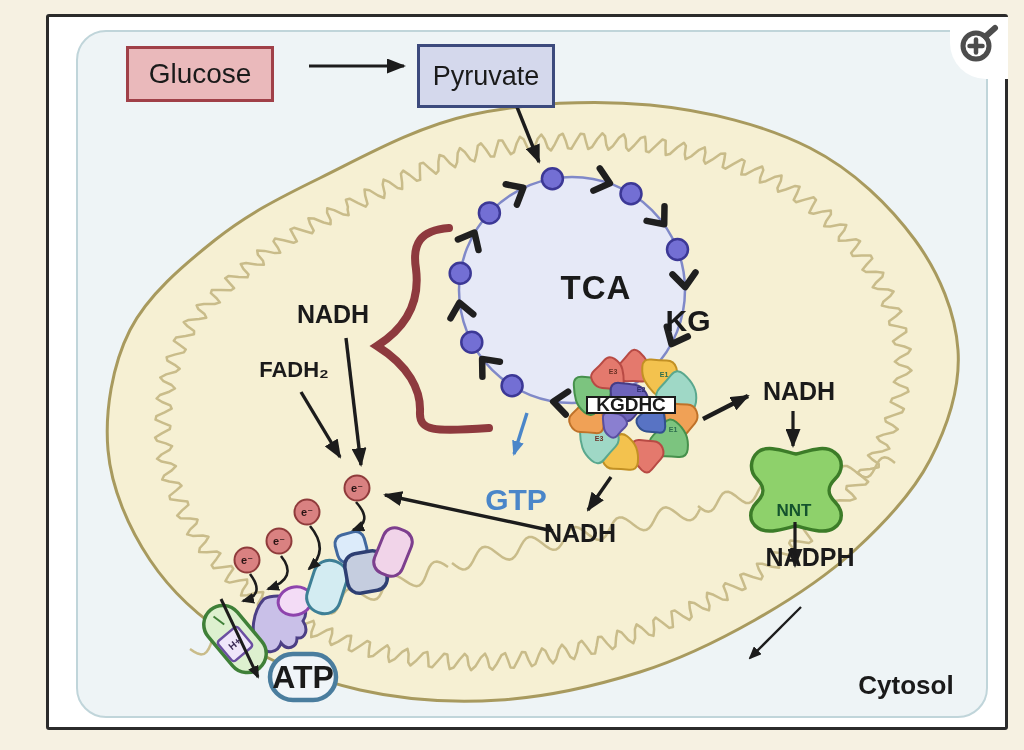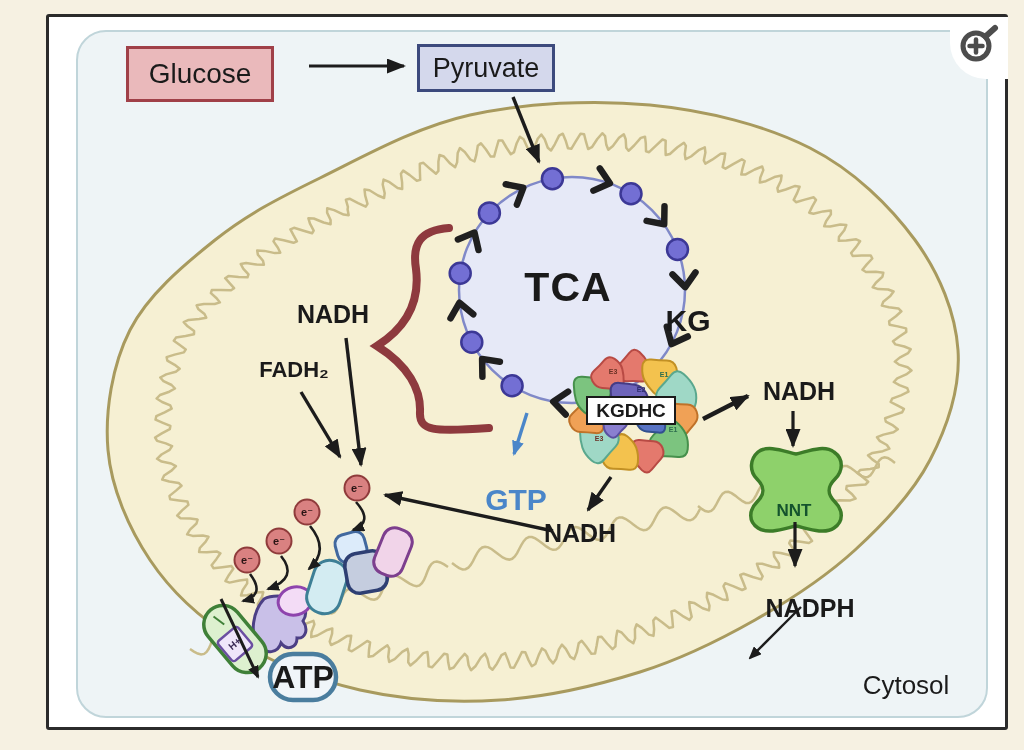--- a/index.html
+++ b/index.html
@@ -13,37 +13,37 @@
     background:#ffffff;border:3px solid var(--frame-border,#2b2b2b);border-radius:3px;z-index:0;
   }
   .panel{
     position:absolute;left:76px;top:30px;width:908px;height:684px;
     background:var(--panel-bg,#eef4f6);
     border:2.5px solid var(--panel-border,#c0d5da);border-radius:30px;z-index:1;
   }
   svg.canvas{position:absolute;left:0;top:0;z-index:2;}
   .lbl{
     position:absolute;transform:translate(-50%,-50%);
-    color:#1a1a1a;white-space:nowrap;z-index:3;line-height:1;
+    color:#1a1a1a;white-space:nowrap;z-index:3;line-height:1;font-weight:bold;
   }
   .bold{font-weight:700;}
   .box{
     position:absolute;display:flex;align-items:center;justify-content:center;
     z-index:3;box-sizing:border-box;color:#1a1a1a;
   }
   .glucose-box{
     left:126px;top:46px;width:148px;height:56px;font-size:28px;
     background:var(--glucose-fill,#eab9bb);border:3.5px solid var(--glucose-border,#a04048);
   }
   .pyruvate-box{
-    left:417px;top:44px;width:138px;height:48px;font-size:27px;
+    left:417px;top:44px;width:138px;height:64px;font-size:27px;
     background:var(--pyruvate-fill,#d4d8ec);border:3px solid var(--pyruvate-border,#3c4a7d);
   }
   .kgdhc-box{
-    left:586px;top:396px;width:90px;height:29px;font-size:19px;font-weight:700;
+    left:586px;top:396px;width:90px;height:18px;font-size:19px;font-weight:700;
     background:#ffffff;border:2px solid #1a1a1a;z-index:4;
   }
   .electron{
     position:absolute;width:27px;height:27px;border-radius:50%;
     transform:translate(-50%,-50%);z-index:3;
     background:var(--electron-fill,#d98181);border:2.5px solid var(--electron-border,#8f3b3b);
     display:flex;align-items:center;justify-content:center;
     font-size:11px;font-weight:700;color:#2a1414;box-sizing:border-box;
   }
   .tiny-sub{font-size:7px;font-weight:700;z-index:4;}
@@ -158,29 +158,29 @@
   </g>
 </svg>
 
 <div class="box glucose-box">
   <span>Glucose</span>
 </div>
 <div class="box pyruvate-box">
   <span>Pyruvate</span>
 </div>
 
-<div class="lbl bold" style="left:568px;top:287px;font-size:41px;letter-spacing:1px">TCA</div>
+<div class="lbl bold" style="left:596px;top:287px;font-size:33px;letter-spacing:1px">TCA</div>
 <div class="lbl bold" style="left:688px;top:321px;font-size:30px">KG</div>
 <div class="lbl bold" style="left:516px;top:500px;font-size:30px;color:var(--gtp-text)">GTP</div>
 
 <div class="lbl bold" style="left:333px;top:314px;font-size:25px">NADH</div>
 <div class="lbl bold" style="left:294px;top:370px;font-size:22px">FADH₂</div>
 <div class="lbl bold" style="left:580px;top:533px;font-size:25px">NADH</div>
 <div class="lbl bold" style="left:799px;top:391px;font-size:25px">NADH</div>
-<div class="lbl bold" style="left:810px;top:608px;font-size:25px">NADPH</div>
+<div class="lbl bold" style="left:810px;top:557px;font-size:25px">NADPH</div>
 
 <div class="box kgdhc-box">
   <span>KGDHC</span>
 </div>
 <div class="lbl tiny-sub" style="left:613px;top:371px;color:#6b3226">E3</div>
 <div class="lbl tiny-sub" style="left:664px;top:374px;color:#2e6e4f">E1</div>
 <div class="lbl tiny-sub" style="left:599px;top:438px;color:#6b3226">E3</div>
 <div class="lbl tiny-sub" style="left:673px;top:429px;color:#2e6e4f">E1</div>
 <div class="lbl tiny-sub" style="left:641px;top:389px;color:#2d2d6e">E2</div>
 

